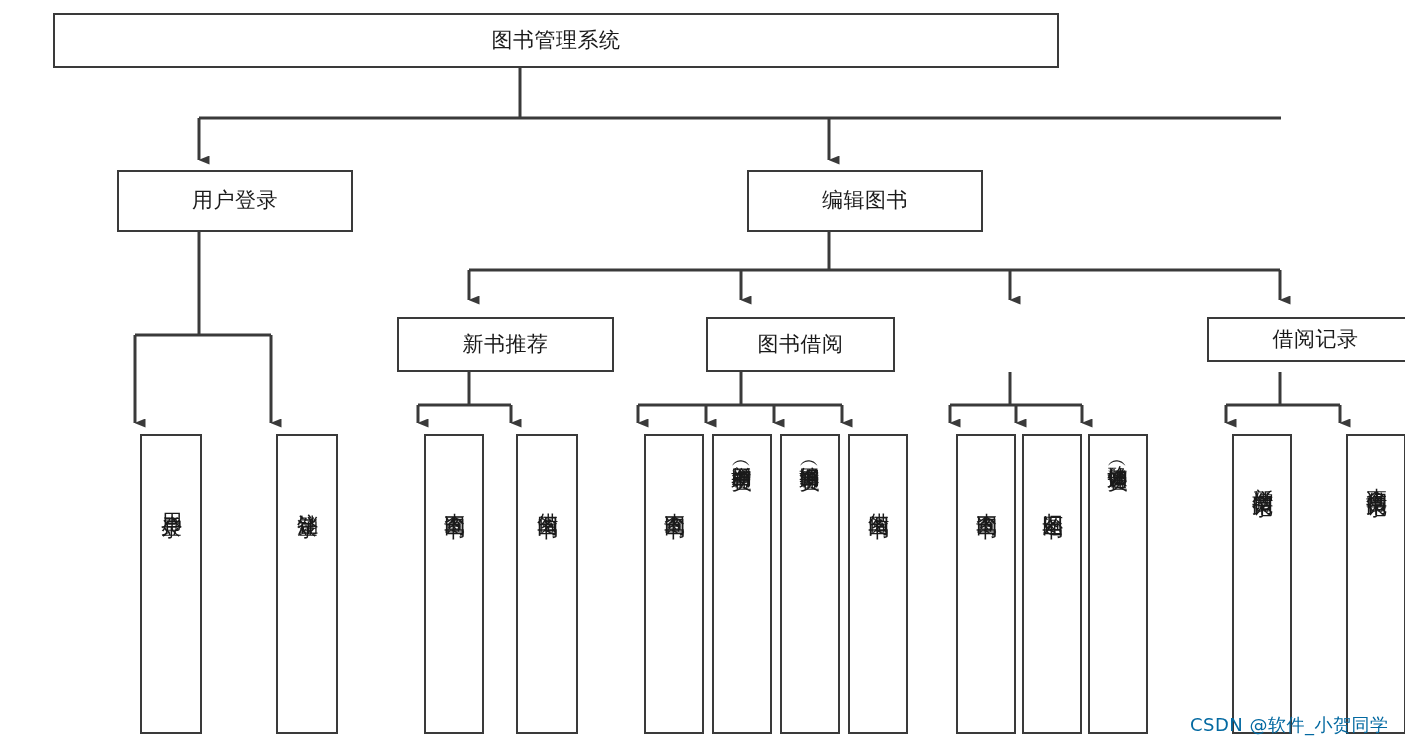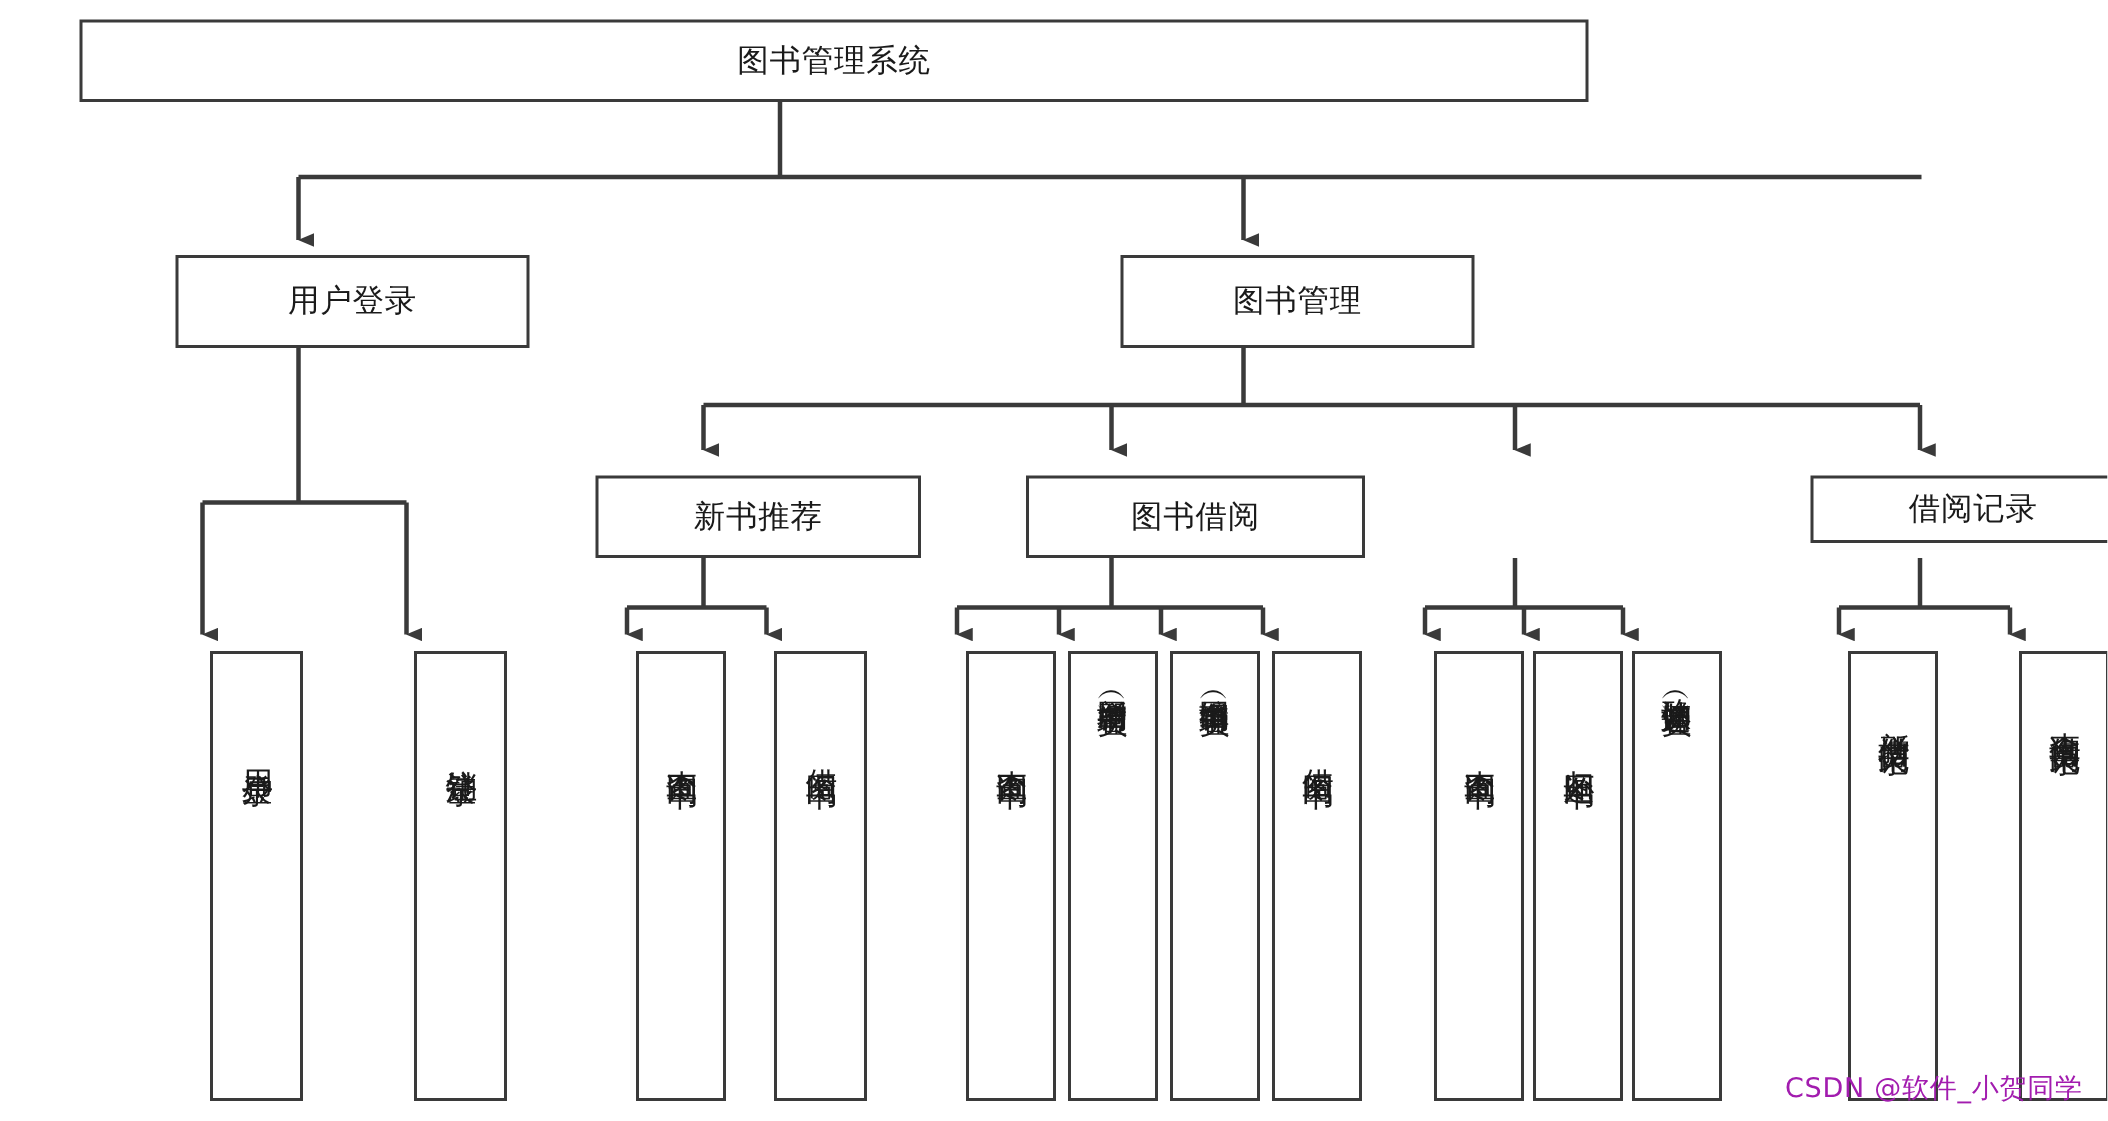--- a/index.html
+++ b/index.html
@@ -66,21 +66,21 @@
   }
   .node-leaf.tall-text .label {
     font-size: 20px;
     letter-spacing: 1px;
   }
   #watermark {
     position: absolute;
     left: 1190px;
     top: 713px;
     font-size: 18px;
-    color: #a21caf;
+    color: #0369a1;
     letter-spacing: 0.5px;
     white-space: nowrap;
     z-index: 6;
     pointer-events: none;
   }
 </style>
 </head>
 <body>
 
 <div id="diagram-root">
@@ -136,27 +136,27 @@
   </svg>
 
   <div class="node node-root" style="left:17px; top:13px; width:1006px; height:55px;">
     <span class="label">图书管理系统</span>
   </div>
 
   <div class="node node-l2" style="left:81px; top:170px; width:236px; height:62px;">
     <span class="label">用户登录</span>
   </div>
   <div class="node node-l2" style="left:711px; top:170px; width:236px; height:62px;">
-    <span class="label">图书管理</span>
+    <span class="label">编辑图书</span>
   </div>
 
   <div class="node node-l3" style="left:361px; top:317px; width:217px; height:55px;justify-content:center;">
     <span class="label">新书推荐</span>
   </div>
-  <div class="node node-l3" style="left:648px; top:317px; width:226px; height:55px;">
+  <div class="node node-l3" style="left:670px; top:317px; width:189px; height:55px;">
     <span class="label">图书借阅</span>
   </div>
   <div class="node node-l3" style="left:1171px; top:317px; width:217px; height:45px;">
     <span class="label">借阅记录</span>
   </div>
 
   <div class="node node-leaf" style="left:104px; top:434px; width:62px; height:300px; padding-top:60px;">
     <span class="label">用户登录</span>
   </div>
   <div class="node node-leaf" style="left:240px; top:434px; width:62px; height:300px; padding-top:60px;">

